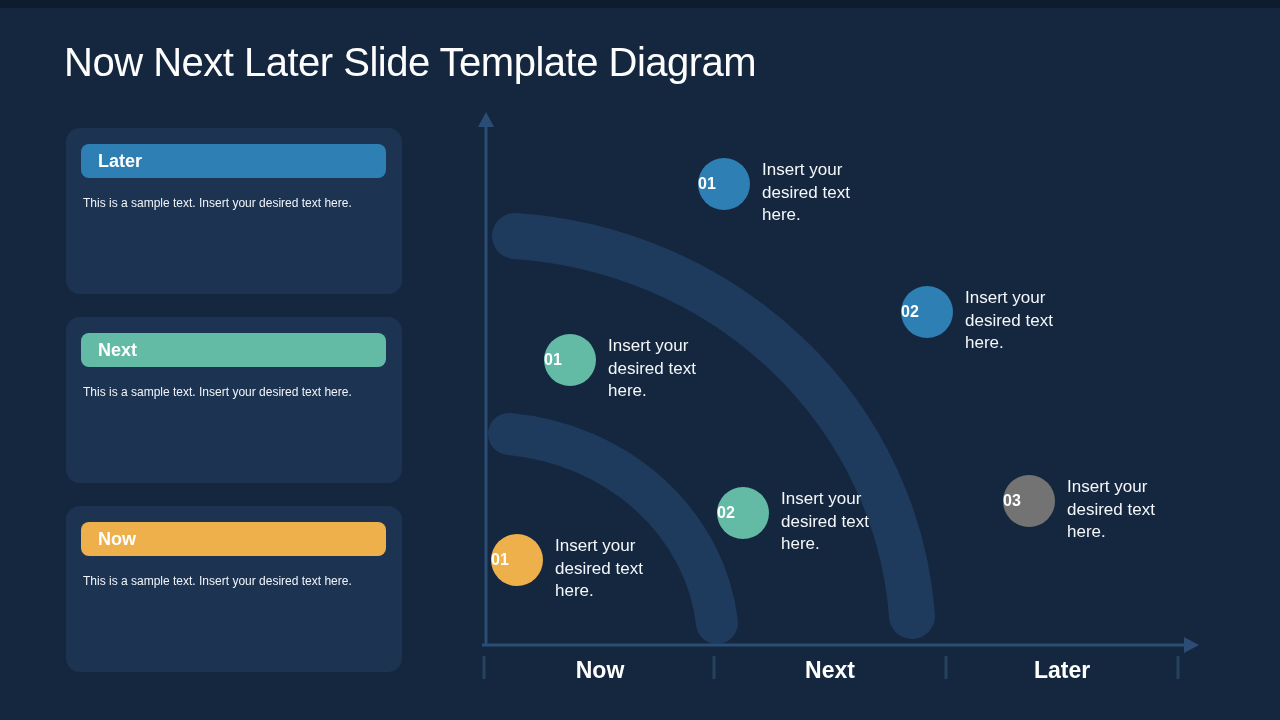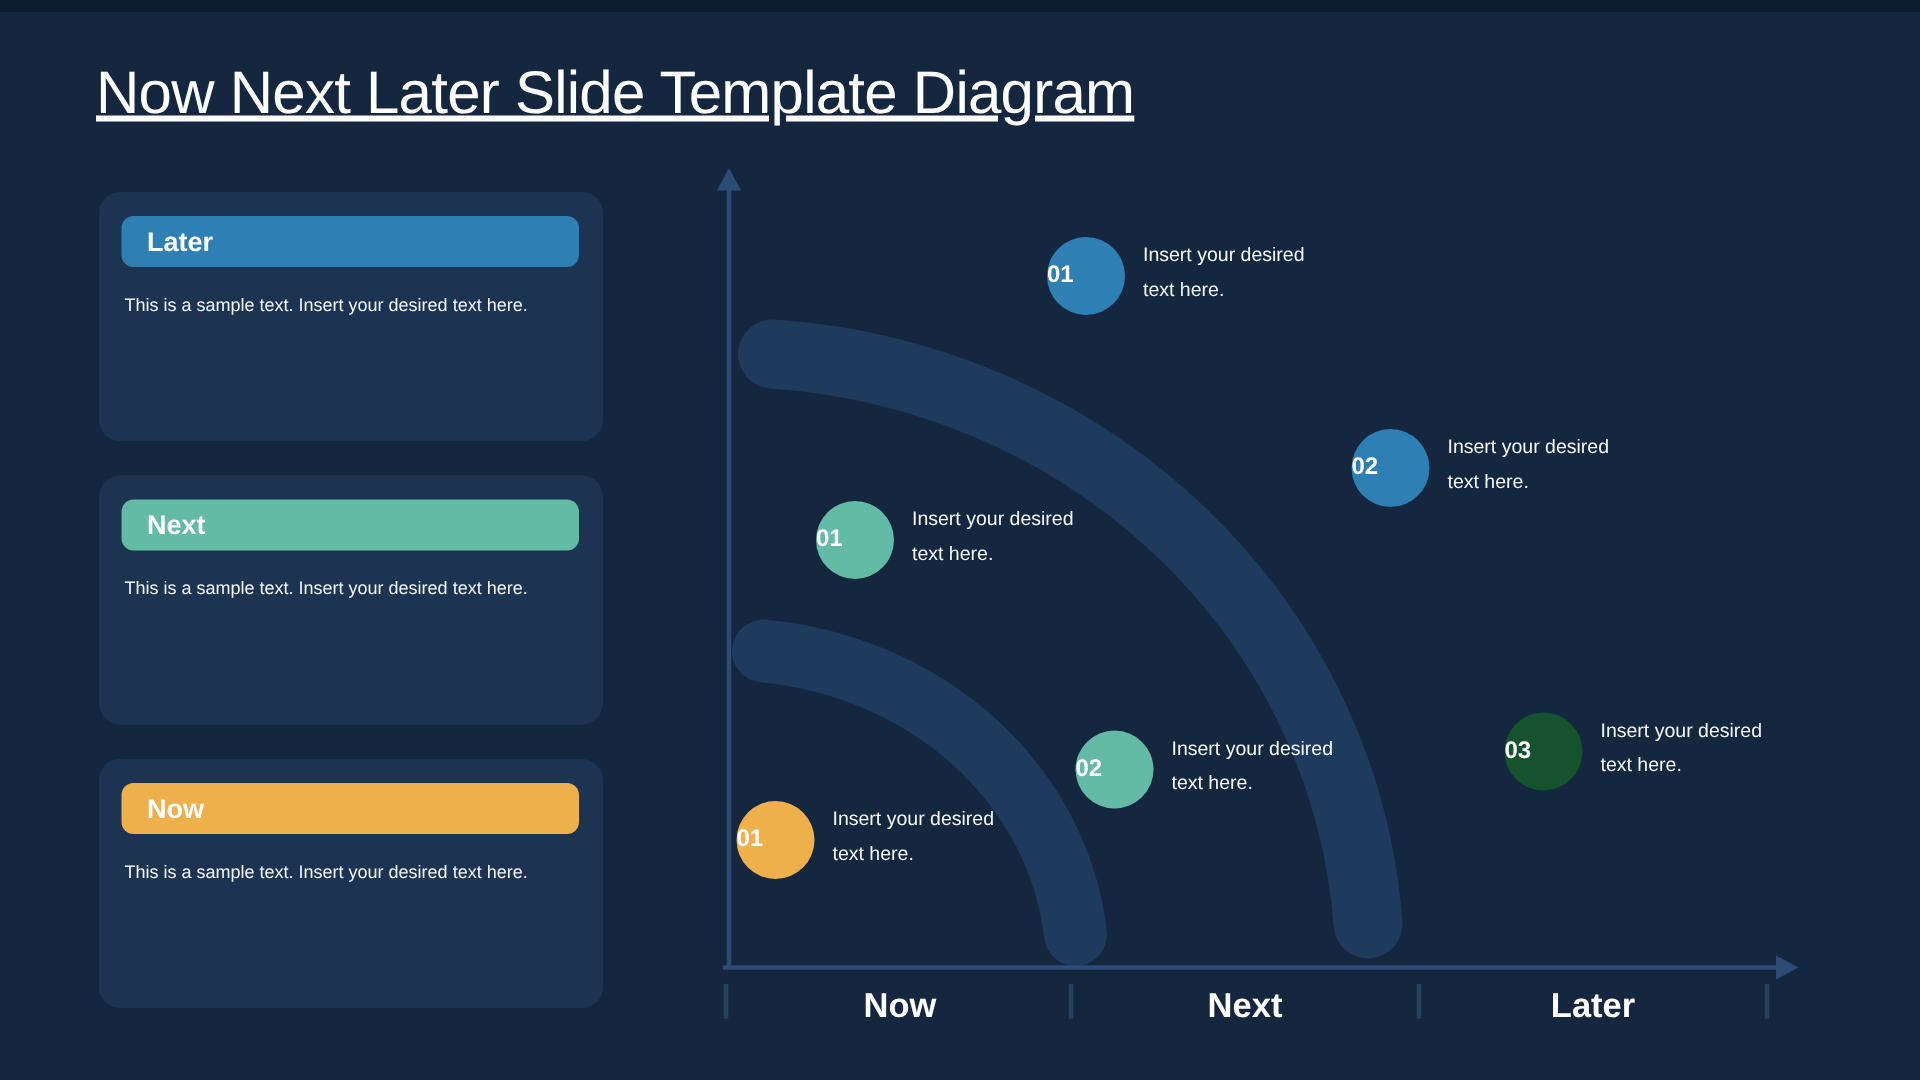--- a/index.html
+++ b/index.html
@@ -7,21 +7,20 @@
     width:1280px; height:720px; position:relative; overflow:hidden;
     background:#15273f;
     font-family:"Liberation Sans", sans-serif;
   }
   .topbar { position:absolute; top:0; left:0; width:1280px; height:8px; background:#0e1c2f; }
 
   .slide-title {
     position:absolute; left:64px; top:40px;
     font-size:40px; font-weight:400; color:#fdfdfe; letter-spacing:-0.5px;
     white-space:nowrap;
-    text-decoration:underline;
   }
 
   .card {
     position:absolute; left:66px; width:336px; height:166px;
     background:#1d3352; border-radius:14px;
   }
   .card-header {
     position:absolute; left:15px; top:16px; width:305px; height:34px;
     border-radius:8px; box-sizing:border-box;
     display:flex; align-items:center; padding-left:17px;
@@ -35,21 +34,21 @@
   .diagram-svg { position:absolute; left:0; top:0; pointer-events:none; }
 
   .marker { position:absolute; display:flex; align-items:flex-start; }
   .marker-circle {
     width:52px; height:52px; border-radius:50%; flex:0 0 52px;
     display:flex; align-items:center; justify-content:flex-start;
     font-size:16px; font-weight:700; color:#ffffff;
   }
   .marker-text {
     margin-left:12px; width:116px; padding-top:1px;
-    font-size:13px; line-height:22.5px; color:#f4f7fa;
+    font-size:17px; line-height:22.5px; color:#f4f7fa;
   }
 
   .axis-label {
     position:absolute; top:657px; width:232px; text-align:center;
     font-size:23px; font-weight:700; color:#ffffff;
   }
 </style>
 </head>
 <body>
 
@@ -120,21 +119,21 @@
 </div>
 
 <div class="marker" style="left:491px; top:534px">
   <div class="marker-circle" style="background: rgb(237, 176, 75);">
     <span>01</span>
   </div>
   <div class="marker-text">Insert your desired text here.</div>
 </div>
 
 <div class="marker" style="left:1003px; top:475px">
-  <div class="marker-circle" style="background: #14532d;">
+  <div class="marker-circle" style="background: #737373;">
     <span>03</span>
   </div>
   <div class="marker-text">Insert your desired text here.</div>
 </div>
 
 <div class="axis-label" style="left:484px">Now</div>
 <div class="axis-label" style="left:714px">Next</div>
 <div class="axis-label" style="left:946px">Later</div>
 
 </body></html>

